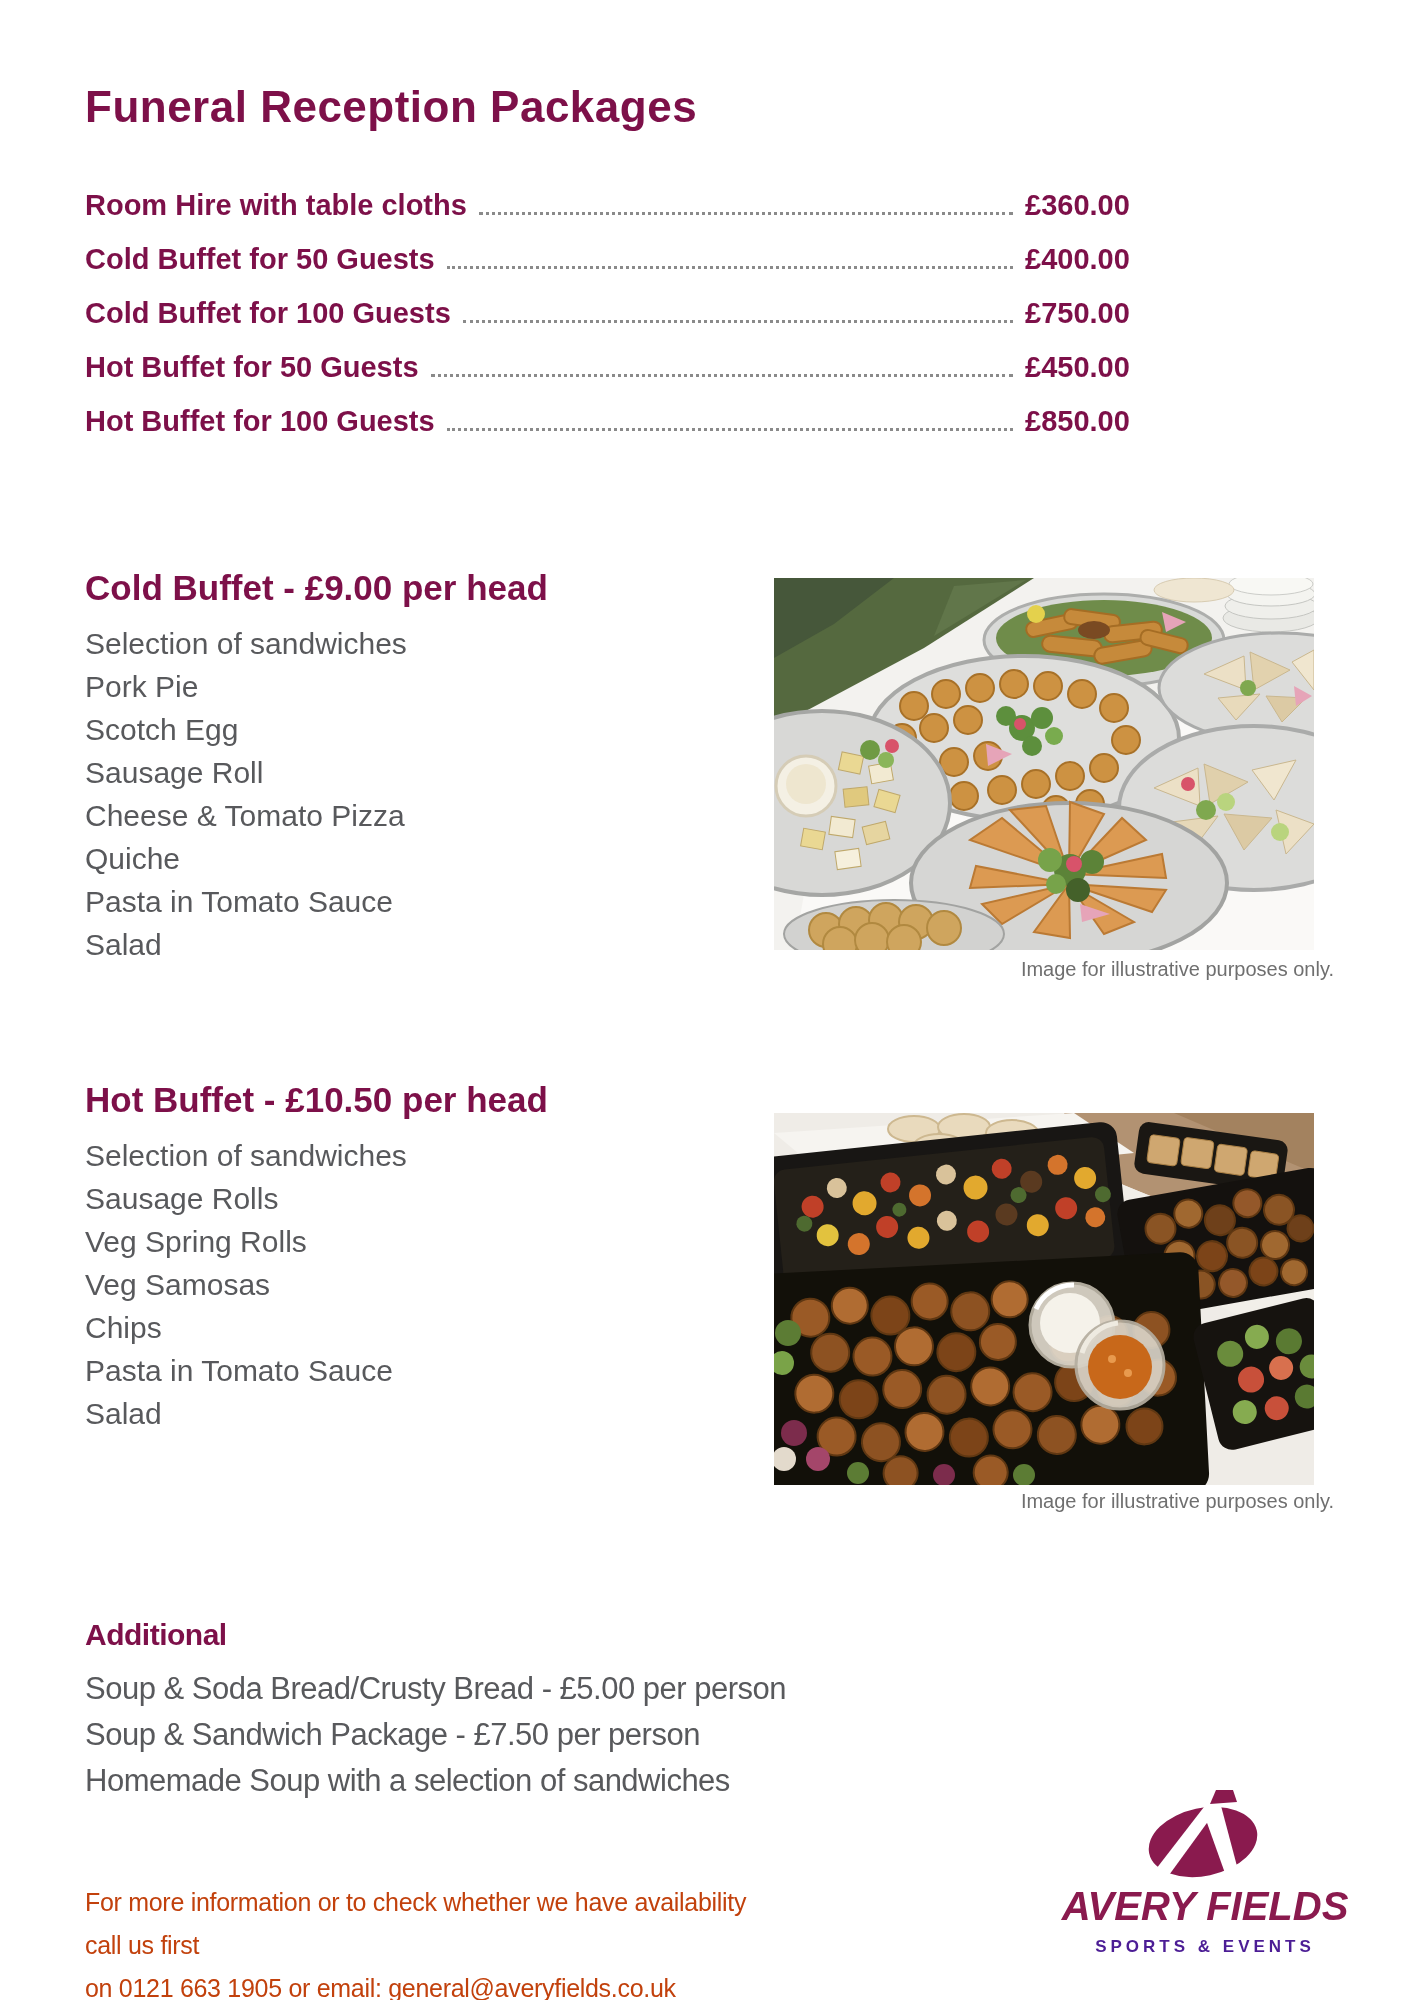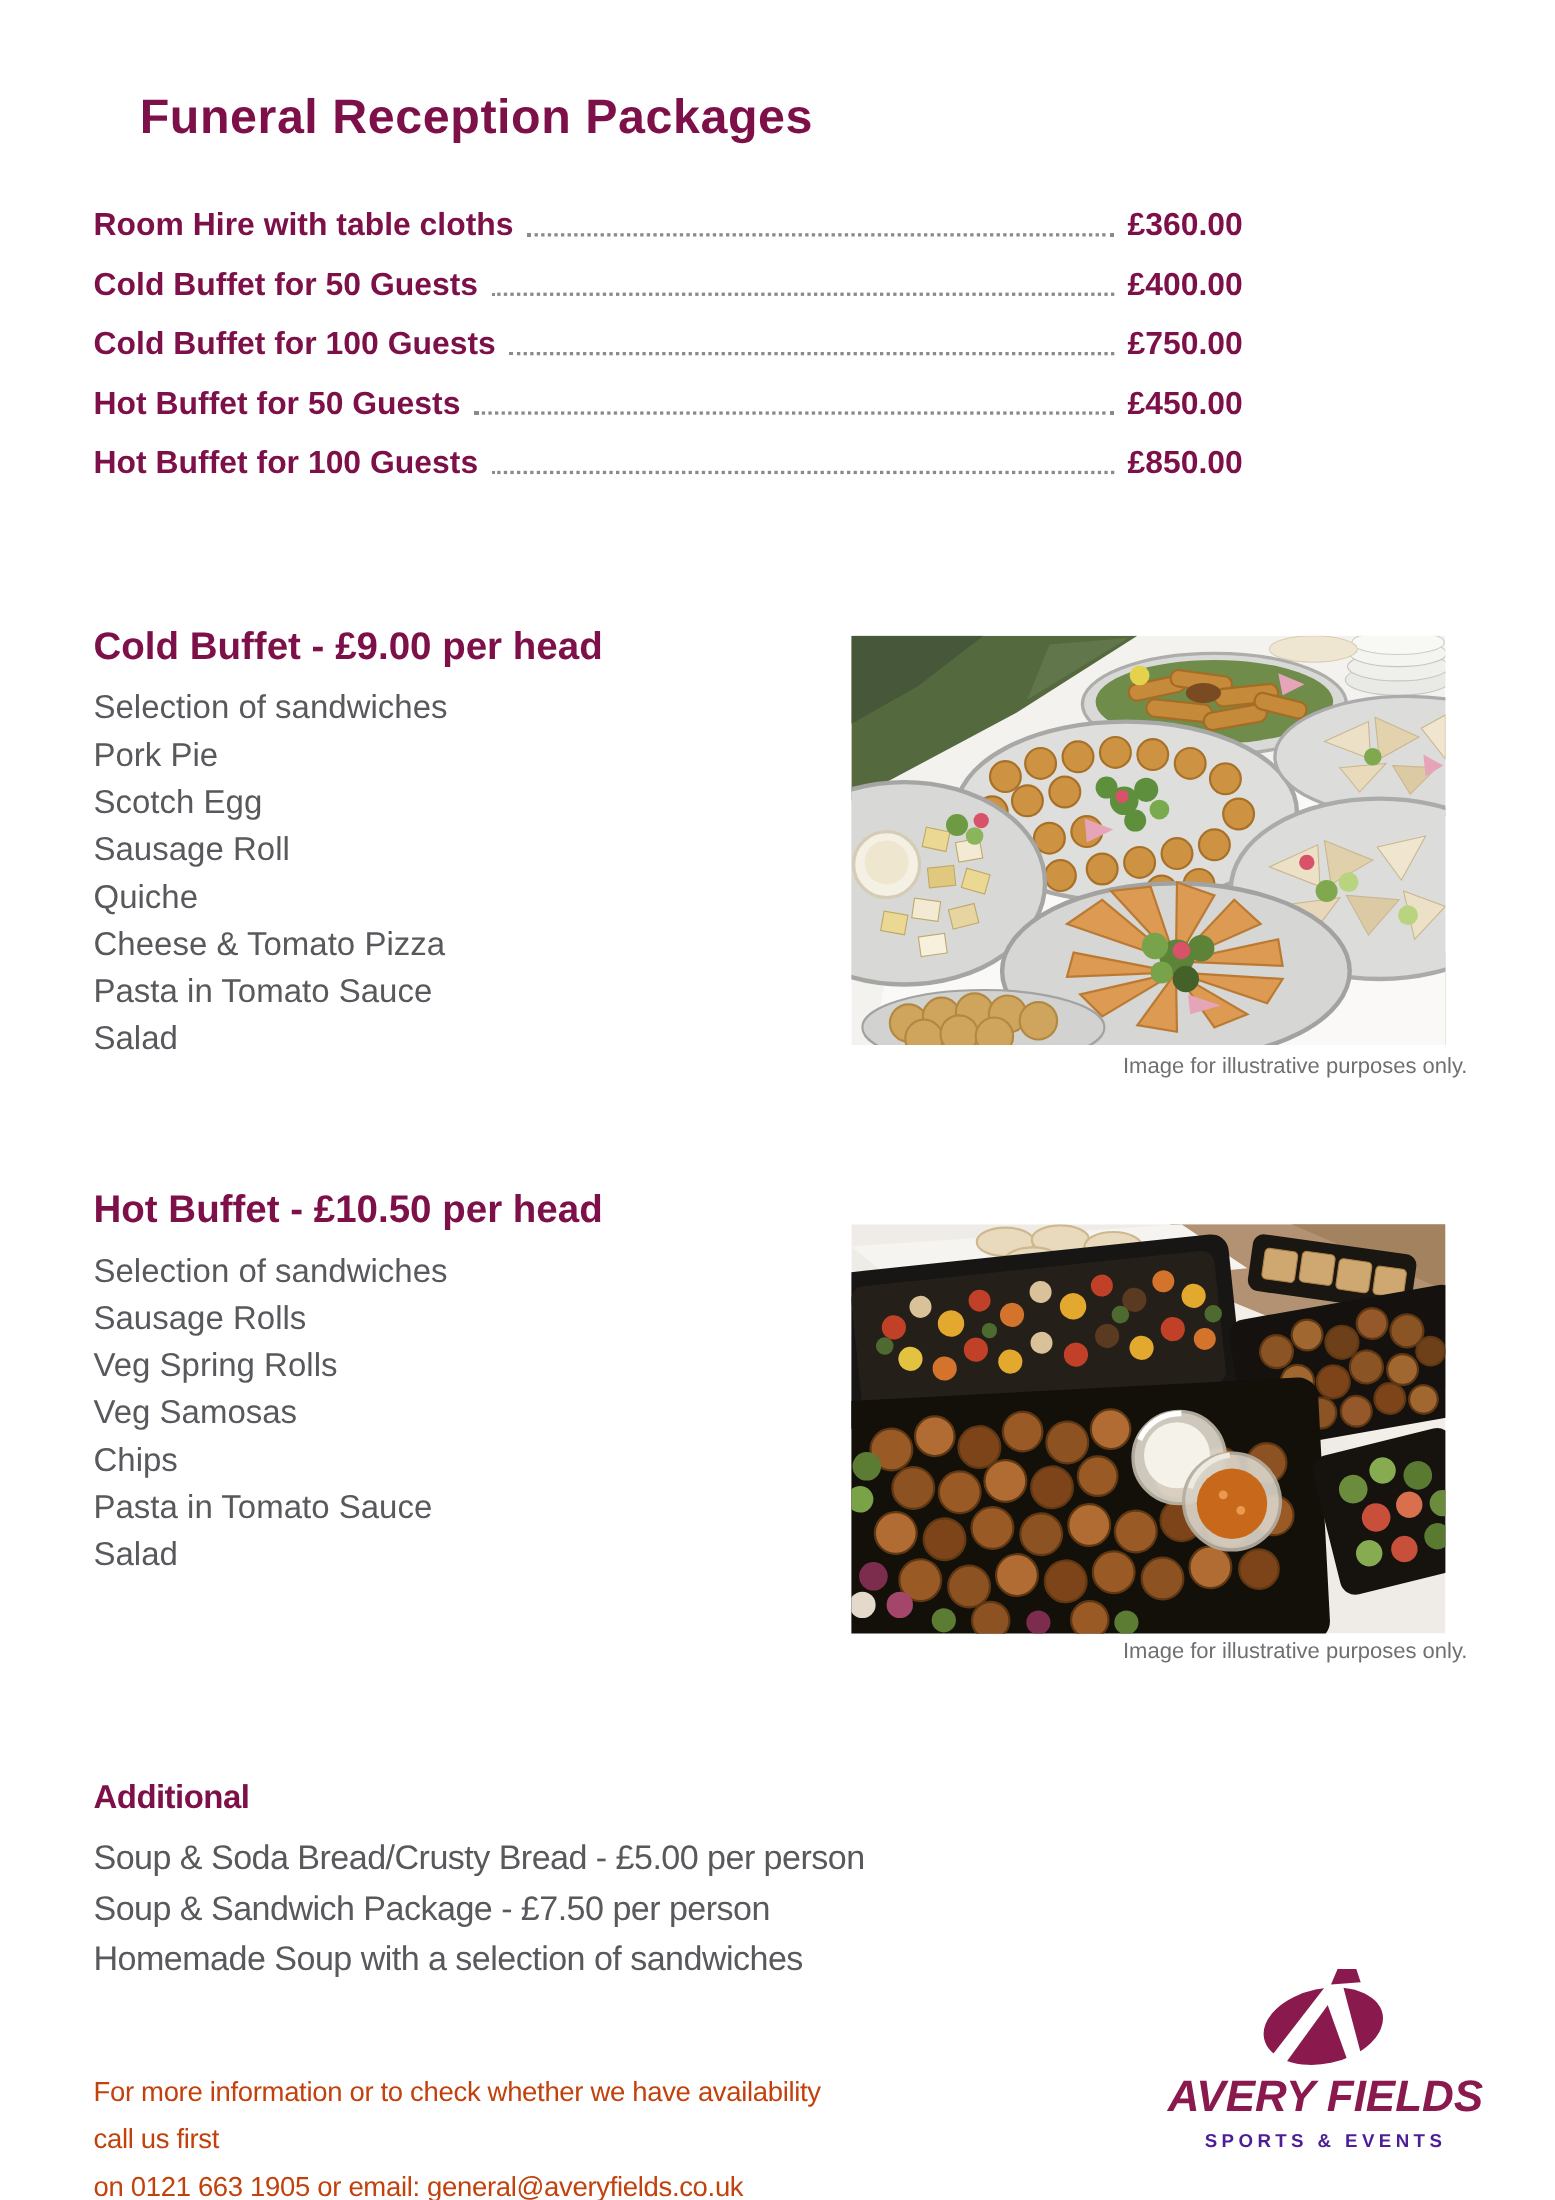--- a/index.html
+++ b/index.html
@@ -1,20 +1,20 @@
 <!DOCTYPE html>
 <html><head>
 <meta charset="utf-8">
 <style>
   html,body{margin:0;padding:0;background:#ffffff;}
   .page{position:relative;width:1414px;height:2000px;background:#ffffff;
         font-family:"Liberation Sans",sans-serif;overflow:hidden;}
 
   .title{position:absolute;left:85px;top:82px;font-size:44px;font-weight:bold;
-         color:#7D1049;letter-spacing:.5px;margin-left:42px;}
+         color:#7D1049;letter-spacing:.5px;}
 
   .price-list{position:absolute;left:85px;top:188px;width:1072px;}
   .price-row{display:flex;align-items:flex-end;height:35px;margin-bottom:19px;}
   .price-label{font-size:29px;font-weight:bold;color:#7D1049;line-height:35px;white-space:nowrap;}
   .dots{flex:1;border-bottom:3px dotted #8a8a8a;margin:0 12px 8px 12px;}
   .price-value{font-size:29px;font-weight:bold;color:#7D1049;line-height:35px;min-width:132px;text-align:left;}
 
   .section{position:absolute;left:85px;width:672px;}
   .section-cold{top:568px;}
   .section-hot{top:1080px;}
@@ -75,22 +75,22 @@
       <span class="price-value">£850.00</span>
     </div>
   </div>
 
   <div class="section section-cold">
     <div class="section-heading">Cold Buffet - £9.00 per head</div>
     <div class="menu-item">Selection of sandwiches</div>
     <div class="menu-item">Pork Pie</div>
     <div class="menu-item">Scotch Egg</div>
     <div class="menu-item">Sausage Roll</div>
+    <div class="menu-item">Cheese &amp; Tomato Pizza</div>
     <div class="menu-item">Quiche</div>
-    <div class="menu-item">Cheese &amp; Tomato Pizza</div>
     <div class="menu-item">Pasta in Tomato Sauce</div>
     <div class="menu-item">Salad</div>
   </div>
 
   <svg class="photo photo-cold" viewBox="0 0 540 372">
     <rect width="540" height="372" fill="#f3f2ef"></rect>
     <polygon points="0,0 260,0 150,70 0,150" fill="#55693f"></polygon>
     <polygon points="0,0 120,0 60,46 0,80" fill="#46573a"></polygon>
     <polygon points="180,8 252,2 160,58" fill="#61764a"></polygon>
     <polygon points="540,286 540,372 450,372" fill="#4c5f3c"></polygon>

